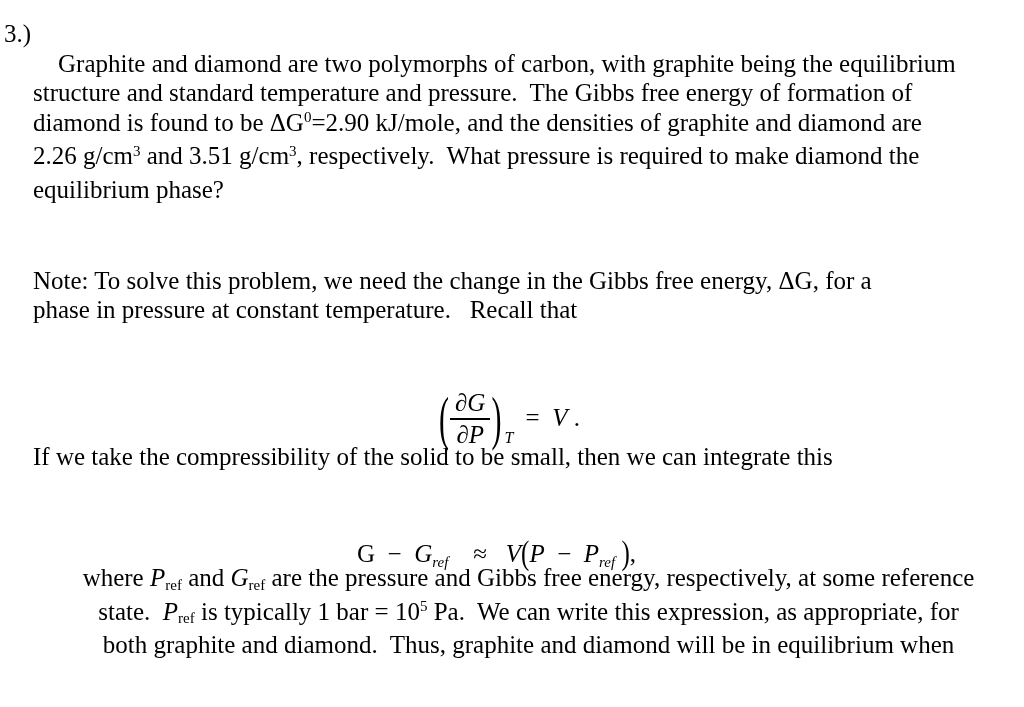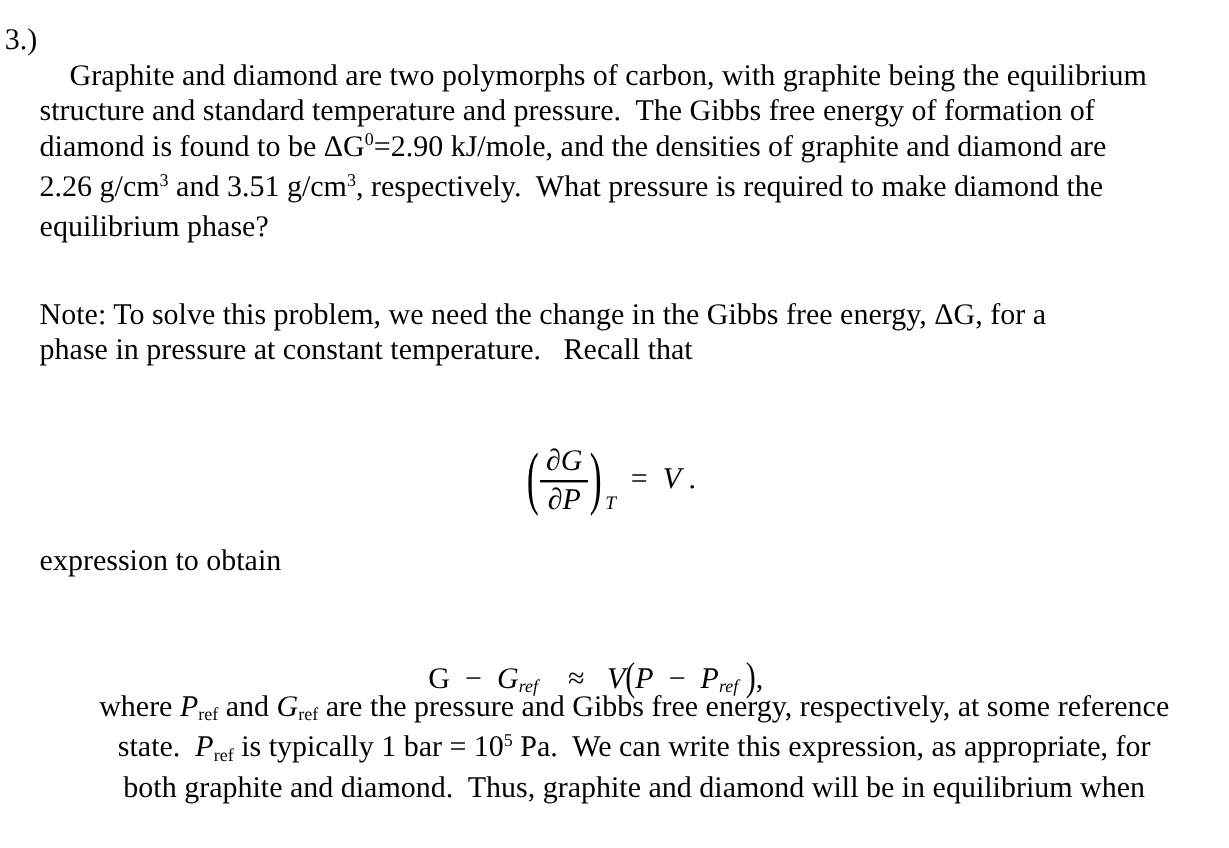--- a/index.html
+++ b/index.html
@@ -6,21 +6,21 @@
   body{
     width:1024px;height:707px;overflow:hidden;
     background:#ffffff;color:#000000;
     font-family:"Liberation Serif","DejaVu Serif",serif;
     font-size:25px;line-height:29.5px;
   }
   .page{position:relative;width:1024px;height:707px;}
   .para{white-space:pre-wrap;}
   .p-problem{margin:19px 0 0 33px;position:relative;text-indent:8px;}
   .p-num{position:absolute;left:-29px;top:0;text-indent:0;}
-  .p-note{margin:14px 0 0 33px;}
+  .p-note{margin:32px 0 0 33px;}
   .p-integrate{margin:13px 0 0 33px;}
   .p-reference{margin:26px 0 0 33px;text-align:center;}
 
   .eqrow{text-align:center;white-space:pre;}
   .eqrow-partial{margin-top:24px;height:80px;}
   .eqrow-integrated{margin-top:32px;height:34px;line-height:34px;}
 
   .eq-flex{display:inline-flex;align-items:center;transform:translateX(-15px);height:80px;}
   .eq-inline{display:inline-block;}
   .shift-integrated{transform:translateX(-48px);margin-left:40px;}
@@ -60,21 +60,21 @@
       <span class="frac">
         <span class="num"><span class="run-i">∂G</span></span>
         <span class="den"><span class="run-i">∂P</span></span>
       </span>
       <span class="bigparen">)</span>
       <span class="eq-subT">T</span>
       <span class="eq-rhs"><span class="run"> =  </span><span class="run-i">V</span><span class="run"> .</span></span>
     </span>
   </div>
 
-  <div class="para p-integrate"><br><span class="run">expression to obtain</span></div>
+  <div class="para p-integrate"><span class="run">If we take the compressibility of the solid to be small, then we can integrate this</span><br></div>
 
   <div class="eqrow eqrow-integrated">
     <span class="eq-inline shift-integrated"><span class="run">G</span><span class="run">  −  </span><span class="run-i">G</span><span class="run-sub-i">ref</span><span class="run">    ≈   </span><span class="run-i">V</span><span class="run-paren">(</span><span class="run-i">P</span><span class="run">  −  </span><span class="run-i">P</span><span class="run-sub-i">ref</span><span class="run"> </span><span class="run-paren">)</span><span class="run">,</span></span>
   </div>
 
   <div class="para p-reference"><span class="run">where </span><span class="run-i">P</span><span class="run-sub">ref</span><span class="run"> and </span><span class="run-i">G</span><span class="run-sub">ref</span><span class="run"> are the pressure and Gibbs free energy, respectively, at some reference</span><br><span class="run">state.  </span><span class="run-i">P</span><span class="run-sub">ref</span><span class="run"> is typically 1 bar = 10</span><span class="run-sup">5</span><span class="run"> Pa.  We can write this expression, as appropriate, for</span><br><span class="run">both graphite and diamond.  Thus, graphite and diamond will be in equilibrium when</span></div>
 
 </div>
 
 </body></html>

